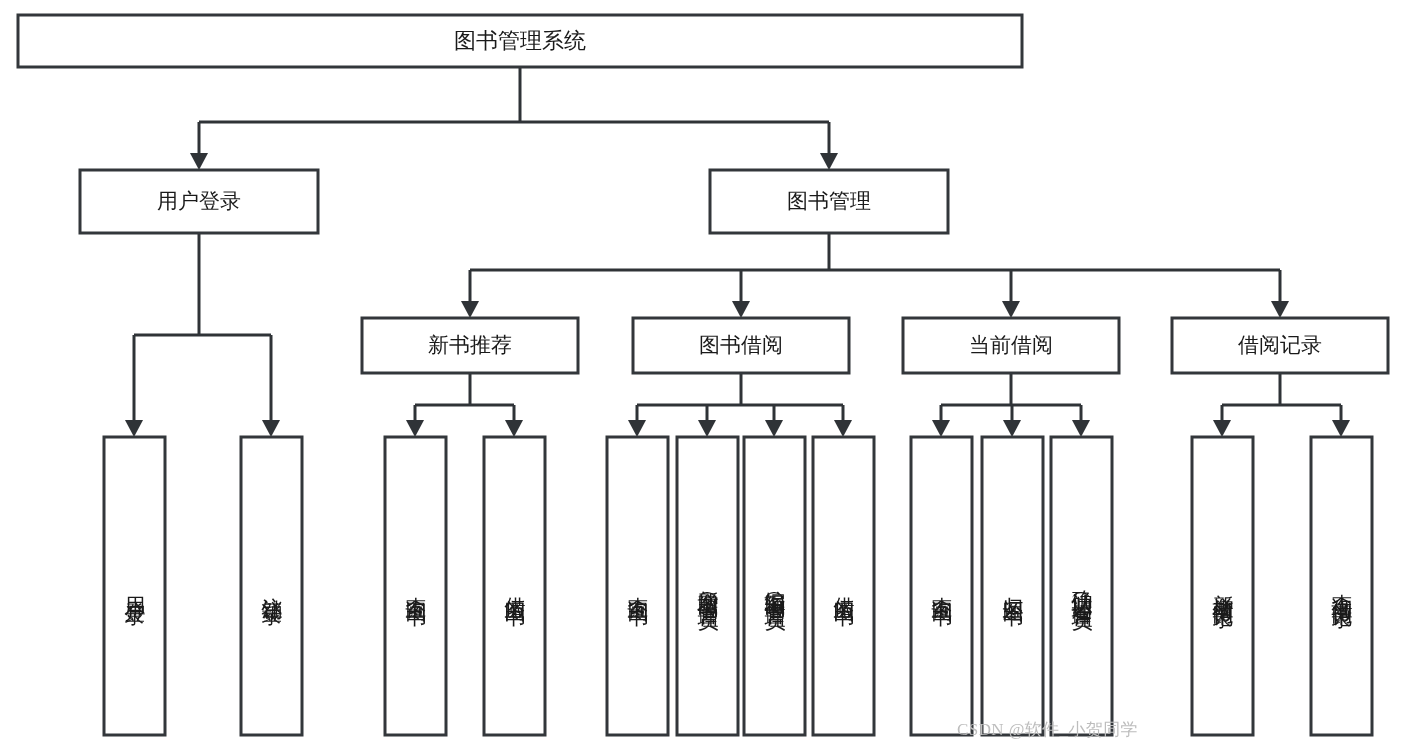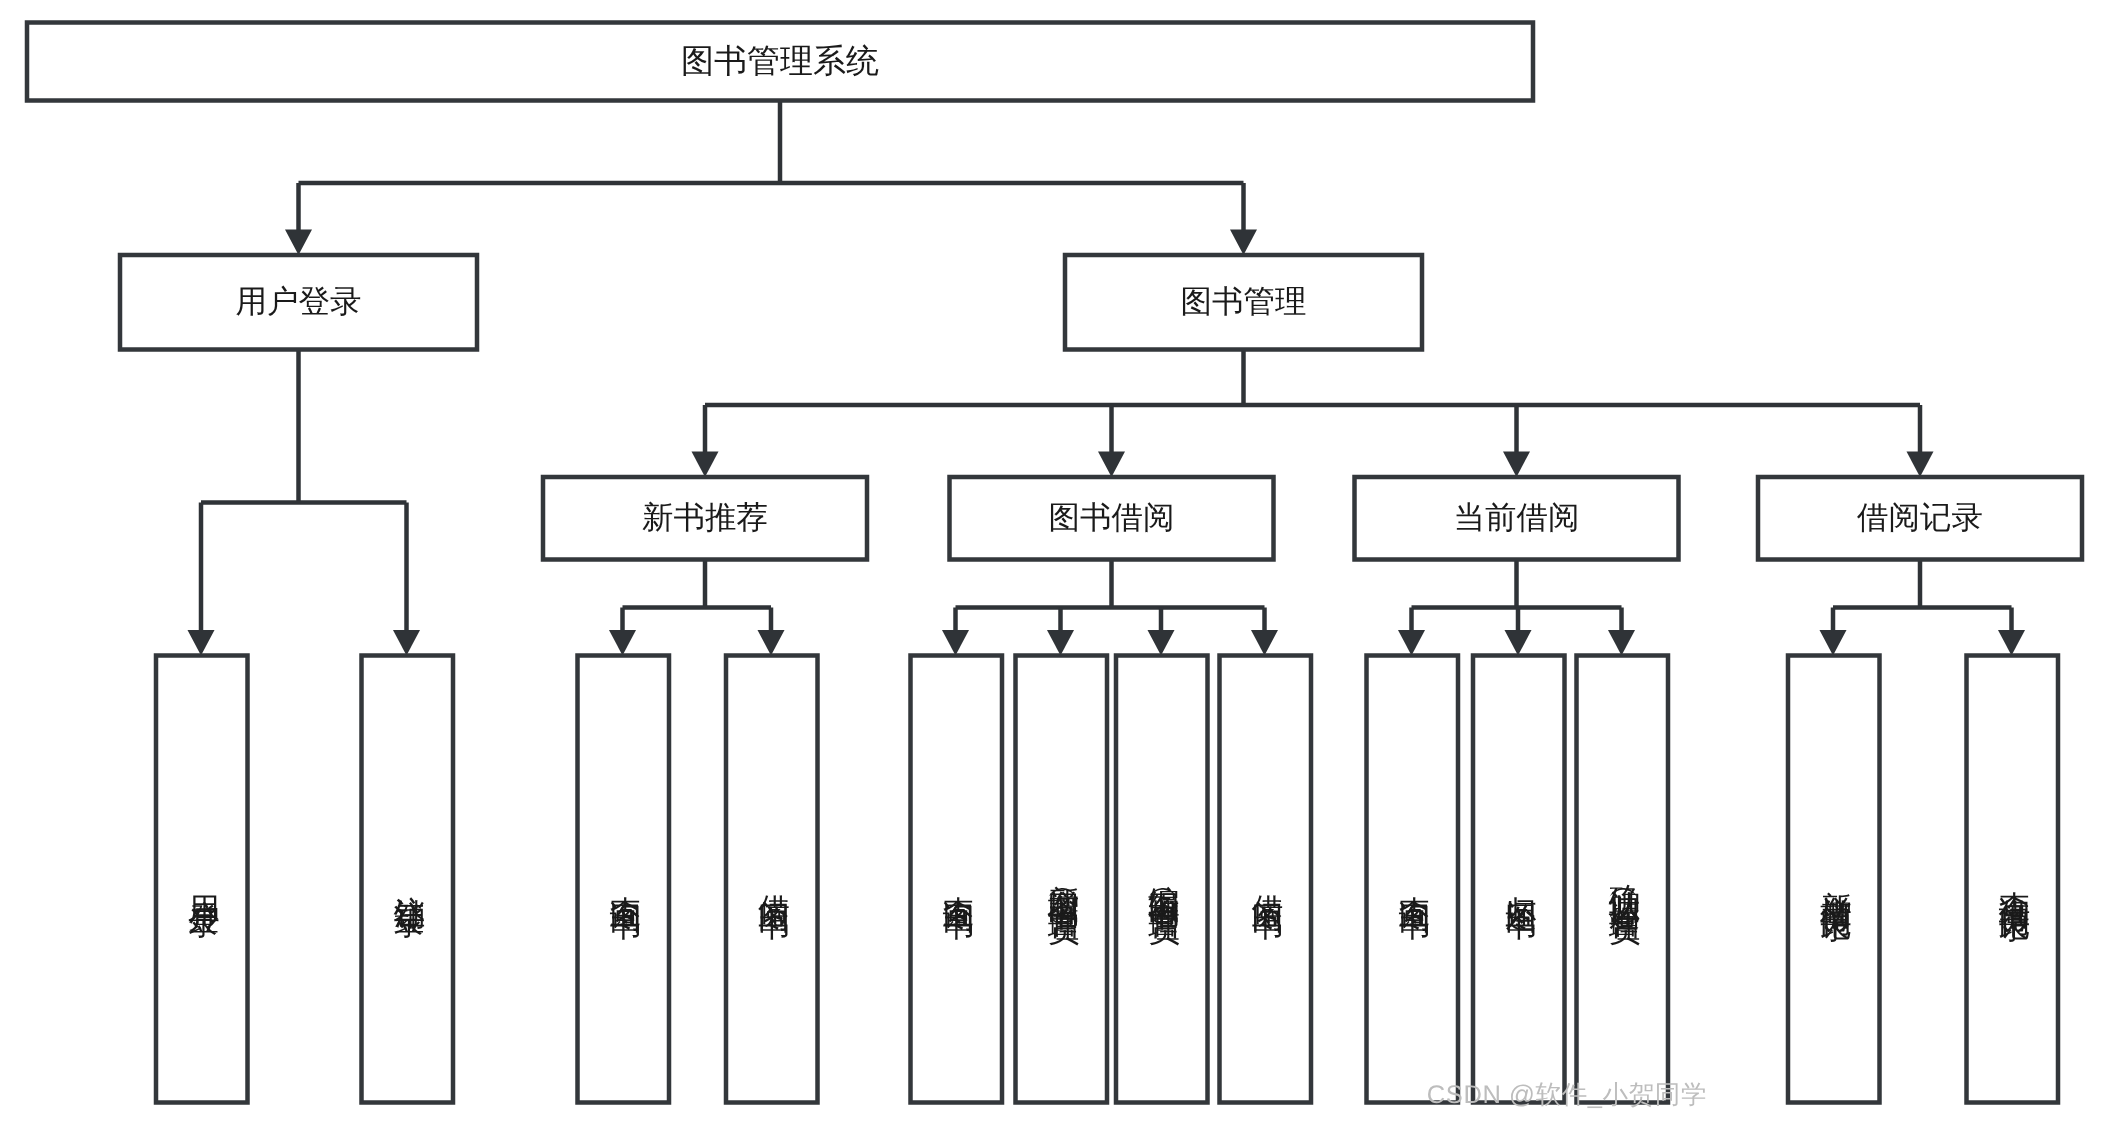--- a/index.html
+++ b/index.html
@@ -68,21 +68,21 @@
     line-height: 1.38;
     letter-spacing: 3px;
     color: #1a1a1a;
     white-space: nowrap;
     text-align: center;
   }
   .watermark {
     position: absolute;
     right: 8px;
     bottom: 6px;
-    font-family: Liberation Sans, sans-serif;
+    font-family: Liberation Serif, serif;
     font-size: 17px;
     color: #bdbdbd;
     letter-spacing: 0.4px;
     white-space: nowrap;
     user-select: none;
   }
 </style>
 </head>
 <body>
 

